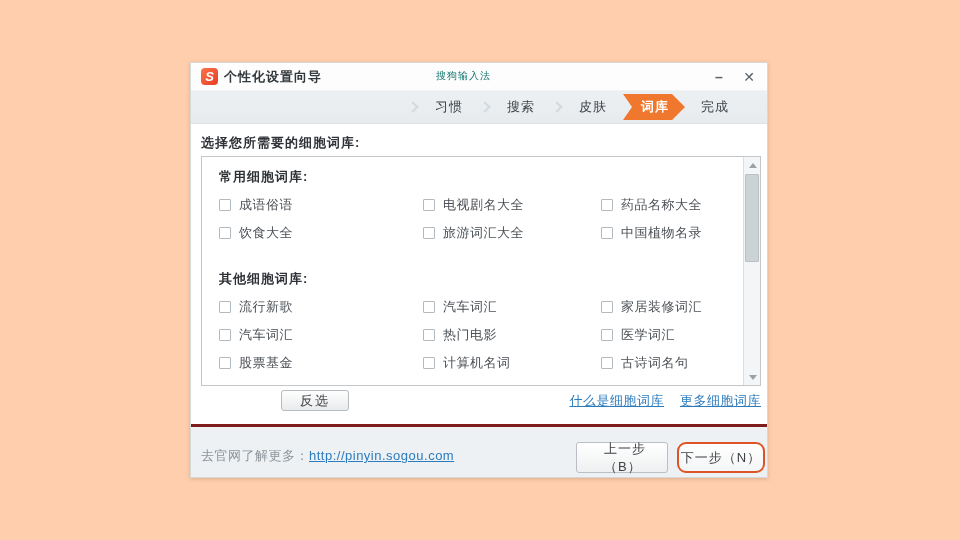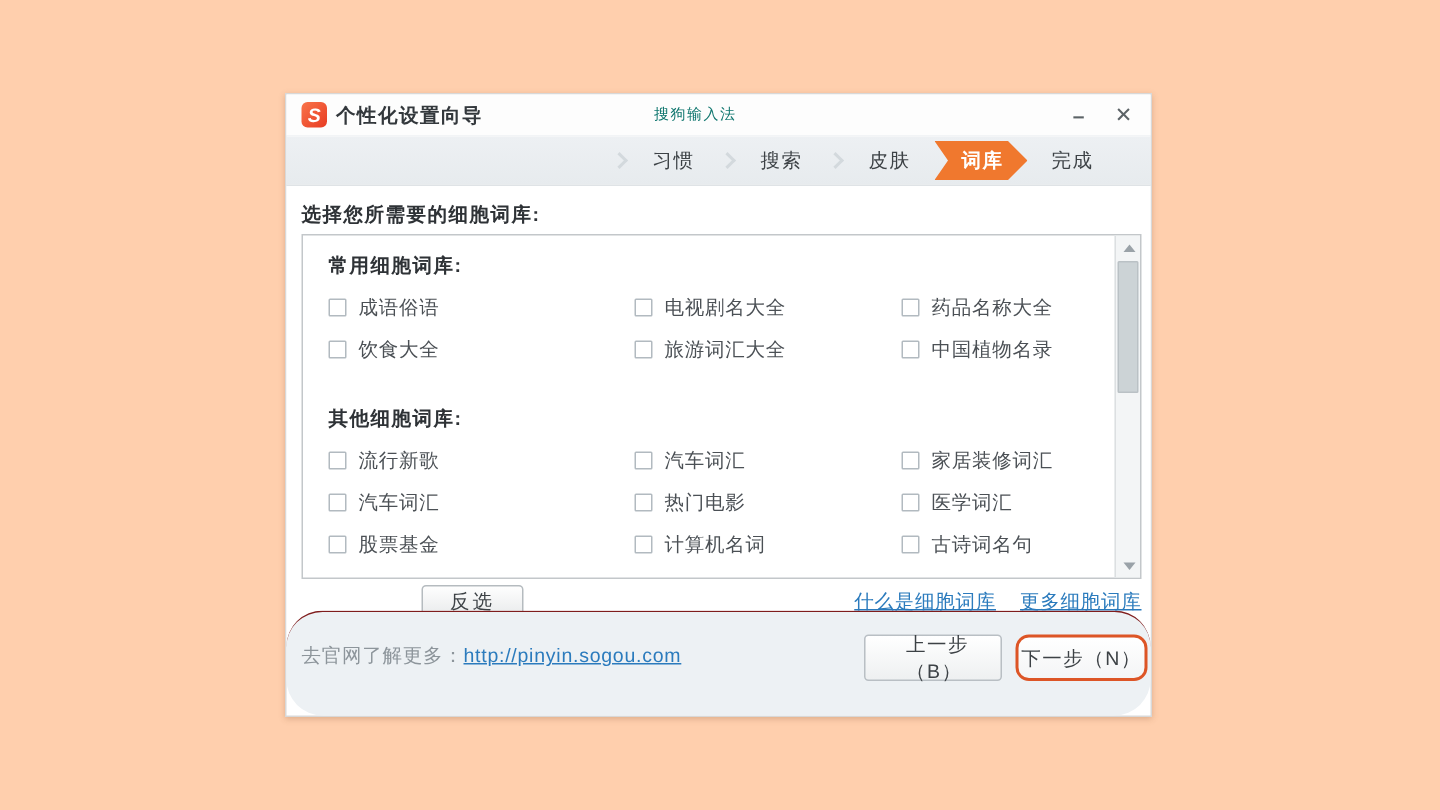--- a/index.html
+++ b/index.html
@@ -99,22 +99,22 @@
     position:absolute; top:0; height:21px; font-size:13px; color:#3d4246;
     background:linear-gradient(#fefefe,#e9ebec); border:1px solid #b5bbbf;
     border-radius:3px; text-align:center; line-height:19px; letter-spacing:2px; cursor:default;
   }
   .btn-all { left:3px; width:64px;margin-top:44px; }
   .btn-inv { left:80px; width:68px; }
   .links { position:absolute; right:0; top:2px; display:flex; gap:16px; }
   .cell-link { font-size:13px; color:#2b7bbd; text-decoration:underline; letter-spacing:.5px; cursor:pointer; }
   
   .footer {
-    position:absolute; left:0; bottom:0; width:100%; height:70px;
-    background:#edf1f4; border-top:1px solid #7f1d1d;border-radius:24px;
+    position:absolute; left:0; bottom:0; width:100%; height:53px;
+    background:#edf1f4; border-top:3px solid #7f1d1d;
   }
   .footer-more {
     position:absolute; left:10px; top:20px; font-size:13px; color:#8d959b; letter-spacing:.5px;
   }
   .footer-more a { color:#2b7bbd; text-decoration:underline; cursor:pointer; }
   .nav-btn {
     position:absolute; top:15px; height:31px; font-size:13px; color:#3d4246;
     display:flex; align-items:center; justify-content:center; cursor:default; letter-spacing:1px;
   }
   .btn-back {

